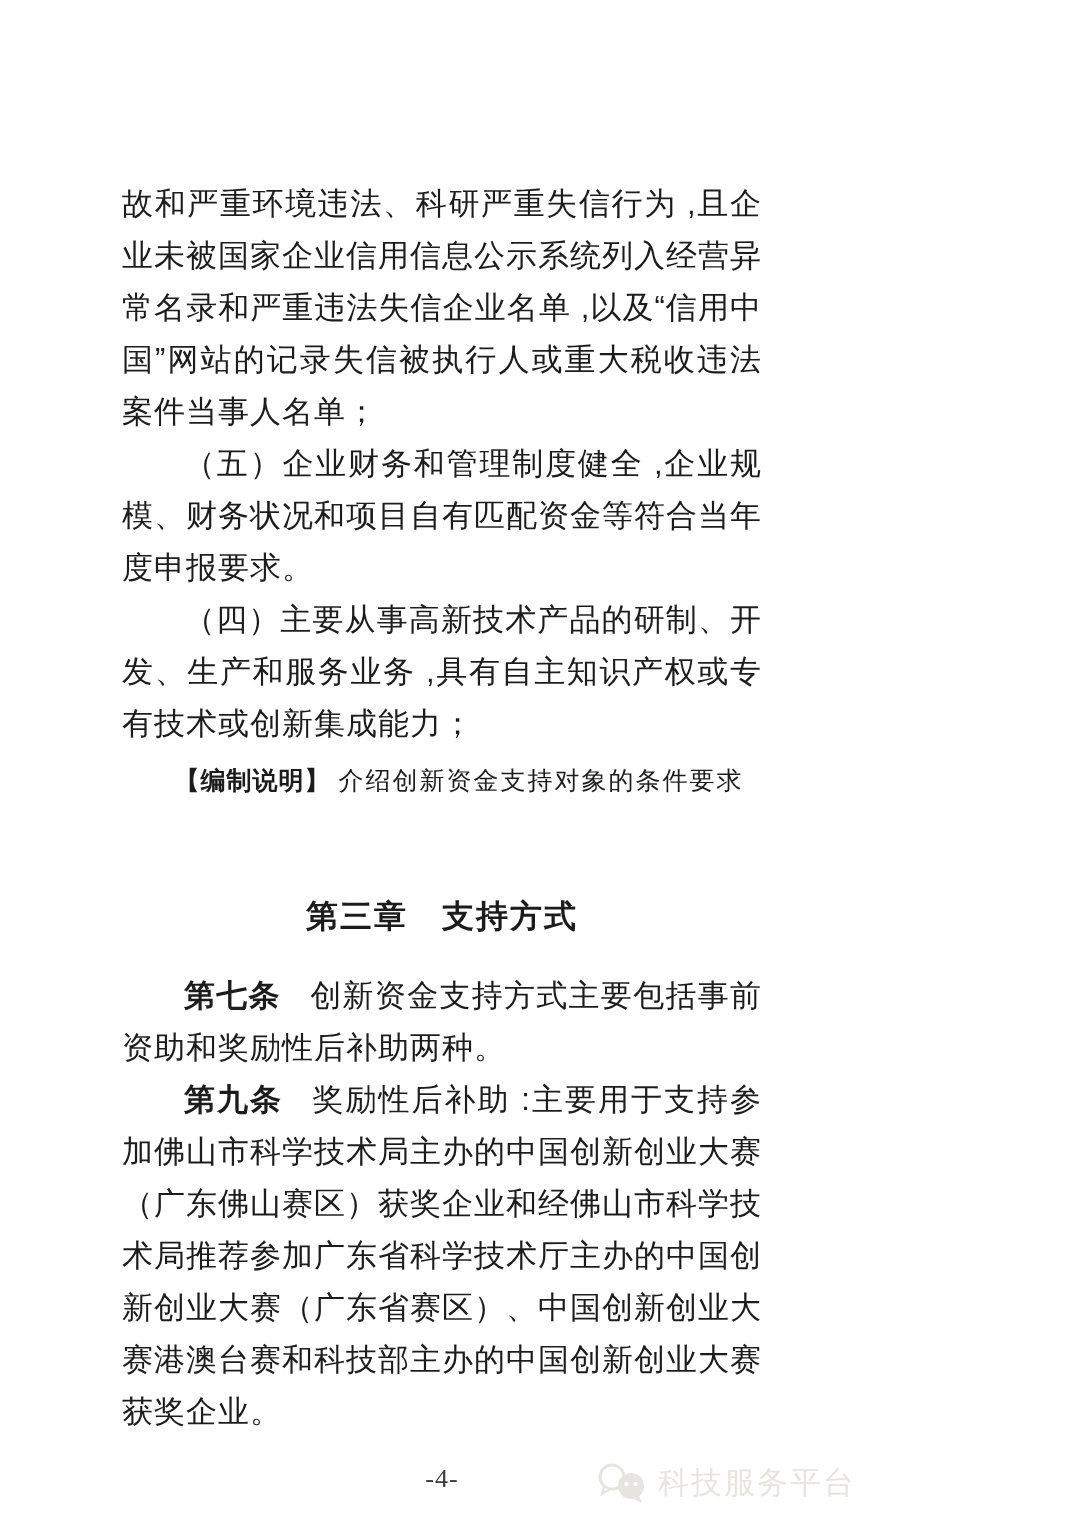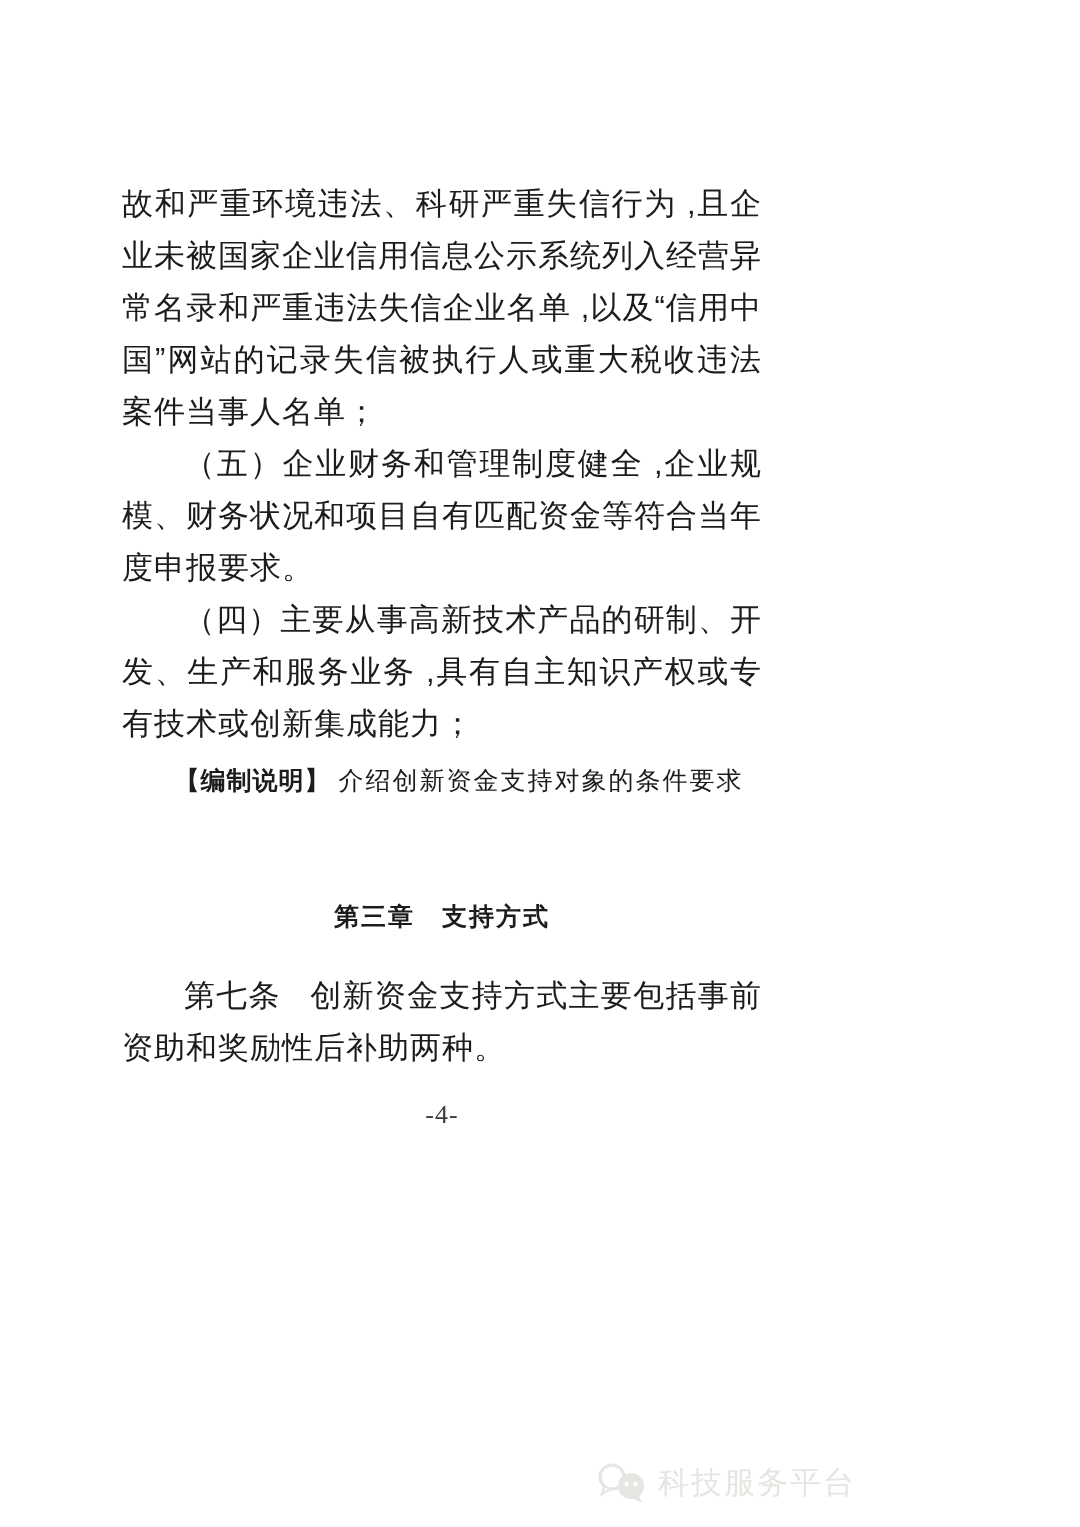--- a/index.html
+++ b/index.html
@@ -26,27 +26,27 @@
     font-size: 25px;
     line-height: 42px;
     font-family: "Liberation Serif", serif;
     text-indent: 2.1em;
     letter-spacing: 1px;
   }
   .note-label { font-weight: 700; }
   .note-text { margin-left: 8px; letter-spacing: 2px; }
   .chapter {
     margin: 88px 0 28px 0;
-    font-size: 25px;
+    font-size: 32px;
     line-height: 52px;
     text-align: center;
     font-weight: 700;
     letter-spacing: 2px;
   }
-  .art-label { font-weight: 400; margin-right: 0.95em; }
+  .art-label { font-weight: 700; margin-right: 0.95em; }
   .pagenum {
     margin-top: 26px;
     text-align: center;
     font-size: 26px;
     font-family: "Liberation Serif", serif;
     color: #3c3c3c;
     letter-spacing: 1px;
   }
   .watermark {
     position: absolute;
@@ -79,20 +79,23 @@
       <span class="note-label">【编制说明】</span><span class="note-text">介绍创新资金支持对象的条件要求</span>
     </p>
 
     <h2 class="chapter">第三章　支持方式</h2>
 
     <p class="body indent">
       <span class="art-label">第七条</span><span>创新资金支持方式主要包括事前资助和奖励性后补助两种。</span>
     </p>
 
 
+    <p class="body indent">
+      <span class="art-label">第九条</span><span>奖励性后补助 :主要用于支持参加佛山市科学技术局主办的中国创新创业大赛（广东佛山赛区）获奖企业和经佛山市科学技术局推荐参加广东省科学技术厅主办的中国创新创业大赛（广东省赛区）、中国创新创业大赛港澳台赛和科技部主办的中国创新创业大赛获奖企业。</span>
+    </p>
 
     <div class="pagenum">-4-</div>
   </div>
 
   <div class="watermark">
     <span class="wm-icon">
       <svg width="54" height="44" viewBox="0 0 54 44" aria-hidden="true">
         <g fill="none" stroke="#e7e5e2" stroke-width="3">
           <circle cx="16" cy="16" r="12"></circle>
           <path d="M8 26 L6 33 L13 29" fill="#ffffff" stroke="none"></path>

